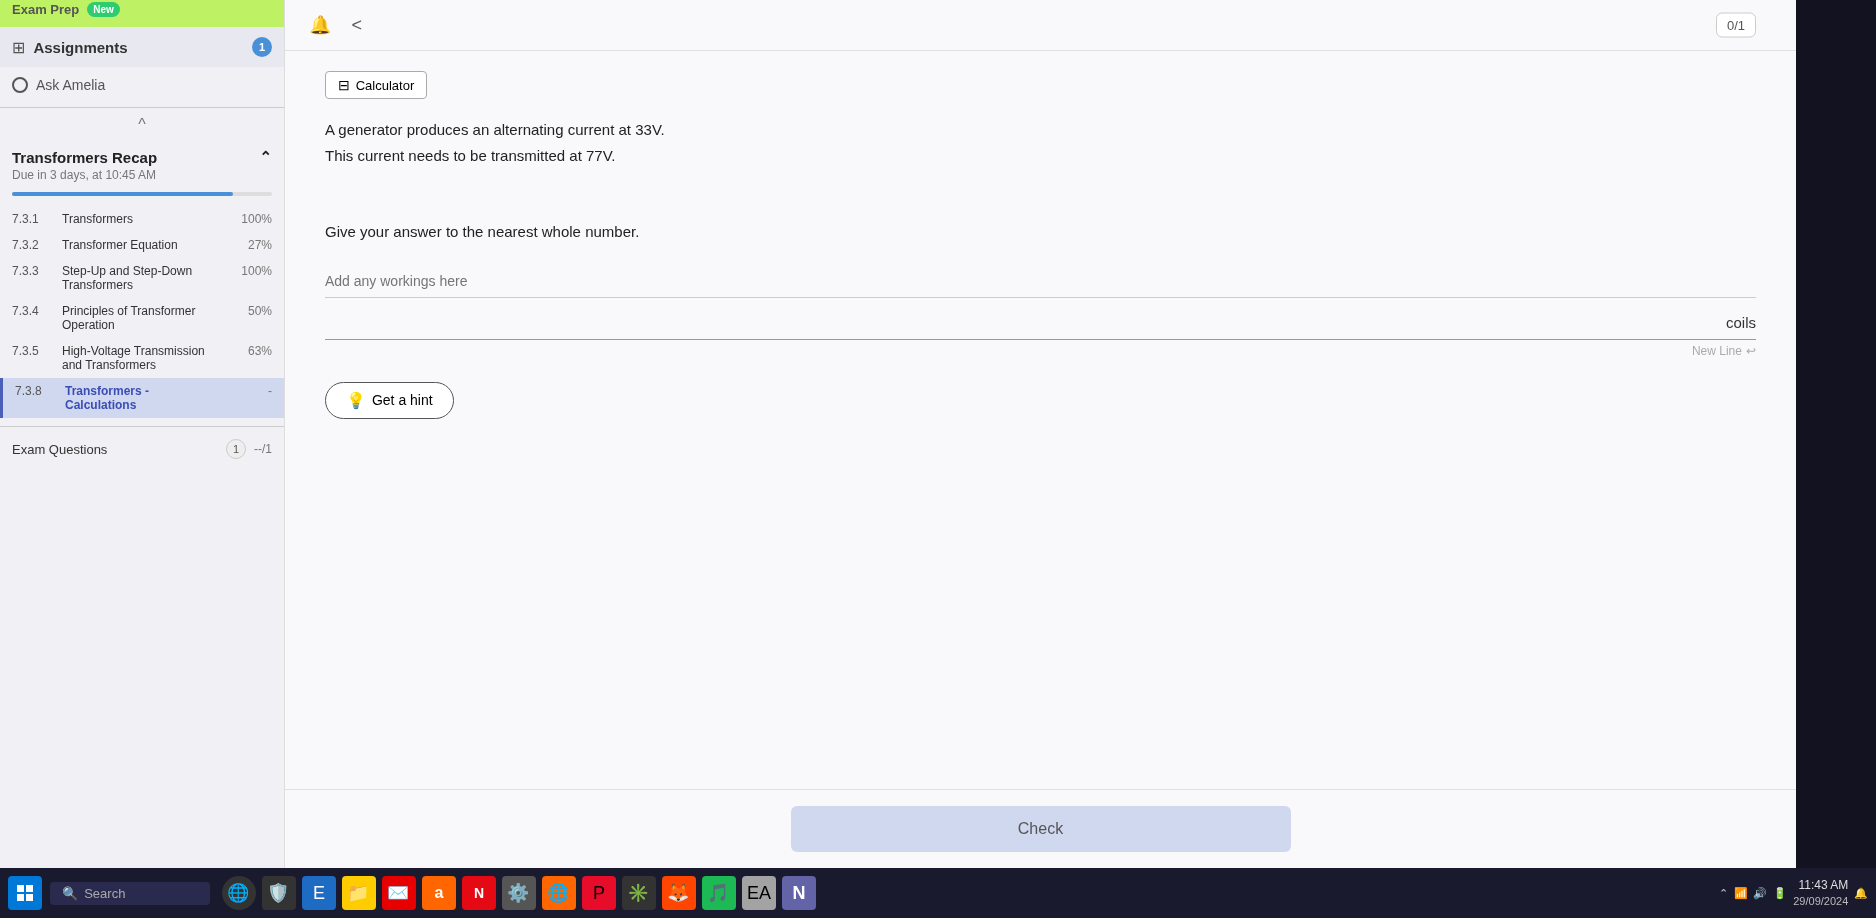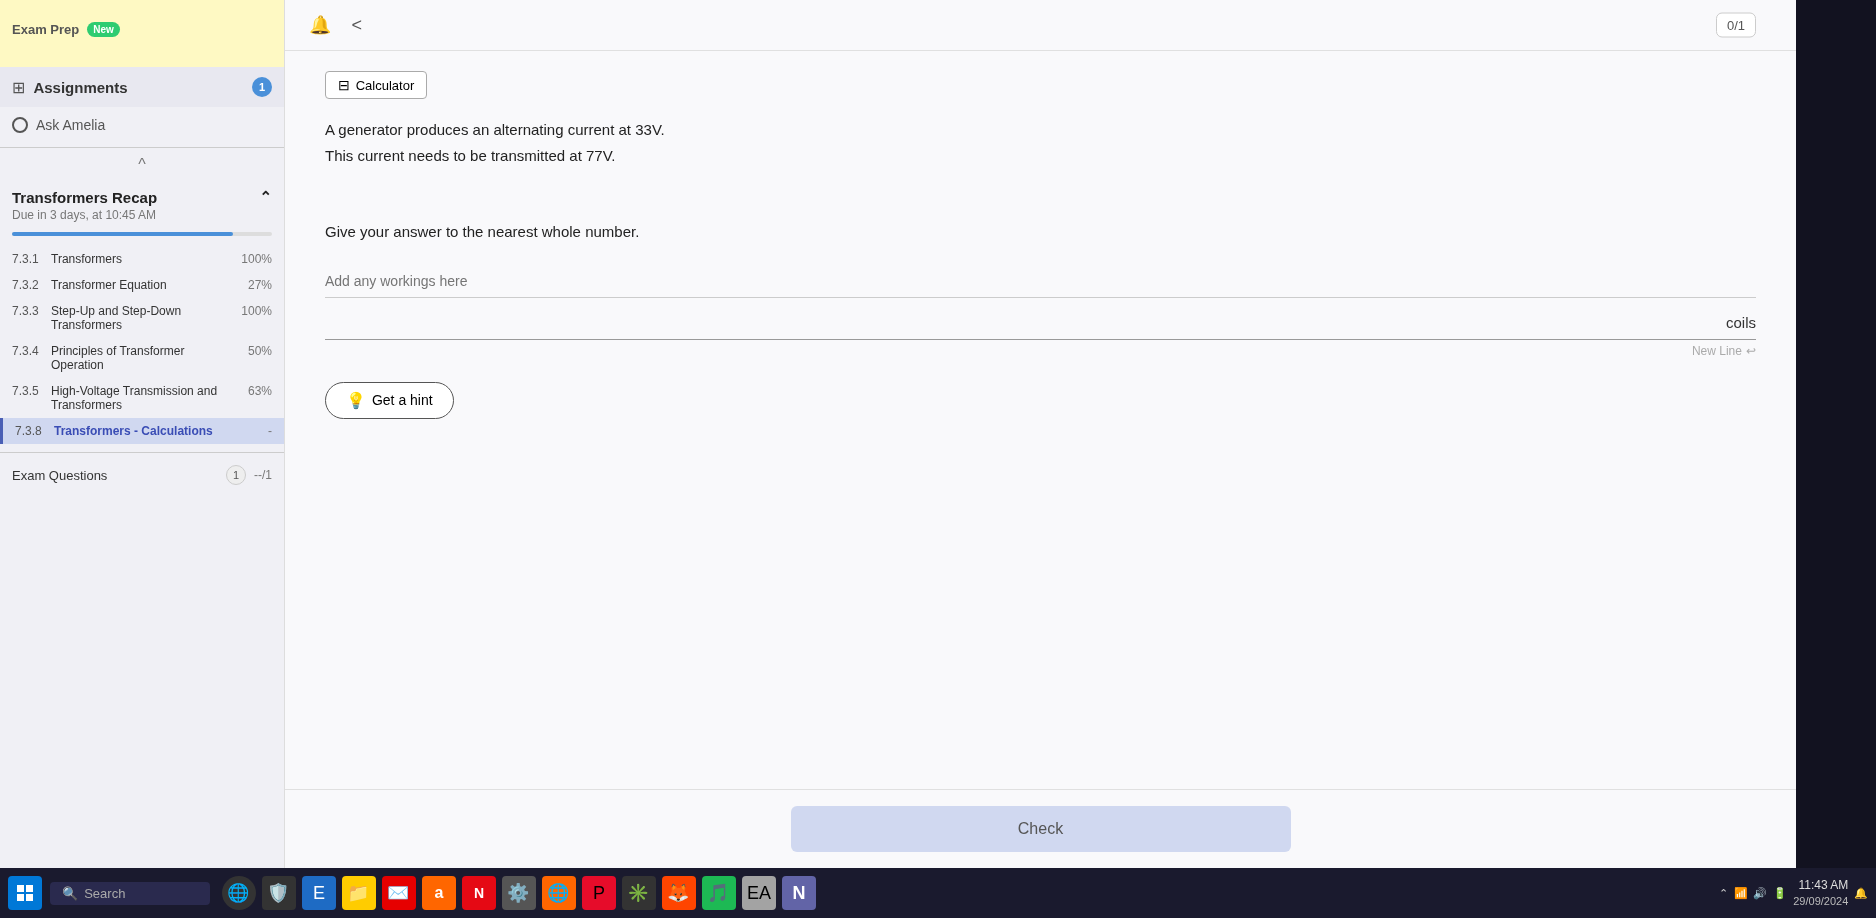--- a/index.html
+++ b/index.html
@@ -25,22 +25,22 @@
       width: 285px;
       background: #f0f0f5;
       display: flex;
       flex-direction: column;
       overflow-y: auto;
       border-right: 1px solid #ddd;
       flex-shrink: 0;
     }
 
     .sidebar-top {
-      padding: 22px 12px;
-      background: #fef9c3;
+      padding: 2px 12px;
+      background: #bef264;
     }
 
     .exam-prep-tag {
       display: flex;
       align-items: center;
       gap: 8px;
       margin-bottom: 8px;
     }
 
     .exam-prep-label {
@@ -160,21 +160,21 @@
 
     .lesson-list {
       padding: 4px 0;
     }
 
     .lesson-item {
       display: flex;
       align-items: flex-start;
       padding: 6px 12px;
       cursor: pointer;
-      gap: 4px;
+      gap: 15px;
     }
 
     .lesson-item.active {
       background: #d0d8f0;
       border-left: 3px solid #4a5fb5;
     }
 
     .lesson-number {
       font-size: 12px;
       color: #555;

